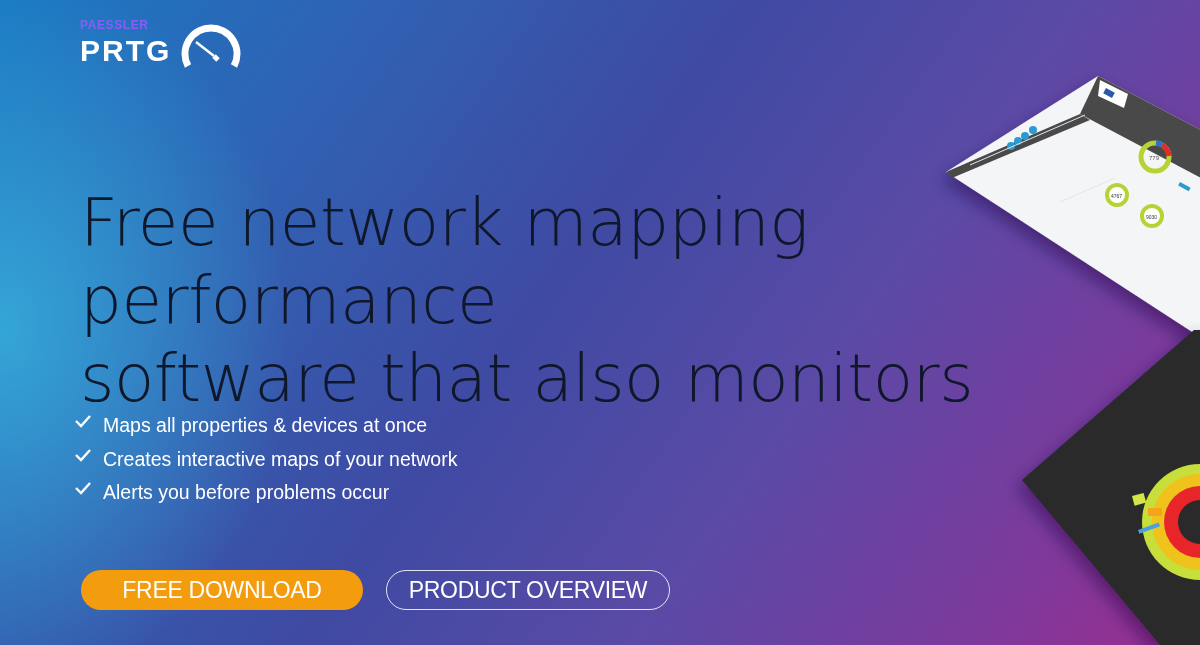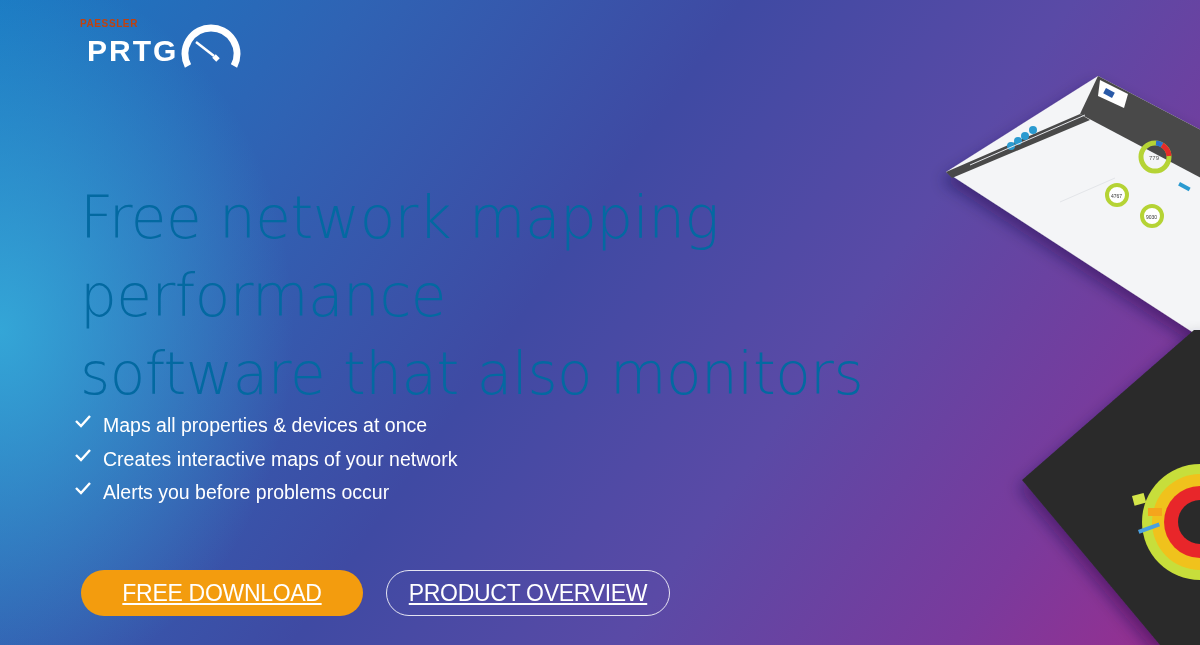--- a/index.html
+++ b/index.html
@@ -4,40 +4,40 @@
 <style>
   html, body { margin:0; padding:0; }
   body {
     width:1200px; height:645px; overflow:hidden; position:relative;
     font-family: "Liberation Sans", sans-serif;
     background:
       radial-gradient(ellipse 420px 520px at 0px 330px, rgba(54,176,220,0.85) 0%, rgba(54,176,220,0) 70%),
       linear-gradient(125deg, #1a78c2 0%, #2f63b4 22%, #3f4aa3 45%, #5a4aa6 65%, #7a3a9c 85%, #9b2d8e 100%);
   }
   .logo { position:absolute; left:80px; top:18px; width:170px; height:56px; }
-  .logo-text-top { position:absolute; left:0; top:0; color:#c2410c; font-weight:bold; font-size:10px; letter-spacing:0.6px; }
-  .logo-text-main { position:absolute; left:7px; top:16px; color:#fff; font-weight:bold; font-size:30px; letter-spacing:2px; line-height:34px; }
+  .logo-text-top { position:absolute; left:0; top:0; color:#8b5cf6; font-weight:bold; font-size:12px; letter-spacing:0.6px; }
+  .logo-text-main { position:absolute; left:0; top:16px; color:#fff; font-weight:bold; font-size:30px; letter-spacing:2px; line-height:34px; }
   .logo-gauge { position:absolute; left:100px; top:4px; width:62px; height:52px; }
 
   .headline {
     position:absolute; left:80px; top:140px; width:960px;
-    color:#0369a1; font-size:58px; line-height:78px; font-weight:normal;
+    color:#0f172a; font-size:66px; line-height:78px; font-weight:normal;
     letter-spacing:-0.5px;
     font-family: "DejaVu Sans", sans-serif; font-weight:200;
   }
   .headline span { display:block; }
 
   .features { position:absolute; left:74px; top:414px; list-style:none; margin:0; padding:0; }
   .features li { display:flex; align-items:flex-start; height:33.5px; color:#fff; font-size:19.5px; }
   .check { width:18px; height:14px; margin-right:11px; display:inline-block; }
 
   .btn {
-    position:absolute; top:570px; height:46px; border-radius:24px;
+    position:absolute; top:570px; height:40px; border-radius:24px;
     display:flex; align-items:center; justify-content:center;
-    color:#fff; font-size:23px; letter-spacing:-0.3px; cursor:pointer; box-sizing:border-box;text-decoration:underline;
+    color:#fff; font-size:23px; letter-spacing:-0.3px; cursor:pointer; box-sizing:border-box;
   }
   .btn-download { left:81px; width:282px; background:#f39c0e; }
   .btn-overview { left:386px; width:284px; border:1.5px solid rgba(255,255,255,0.85); background:transparent; }
 
   .mockups { position:absolute; left:930px; top:60px; width:270px; height:585px; }
 </style>
 </head>
 <body>
 
 <div class="logo">

